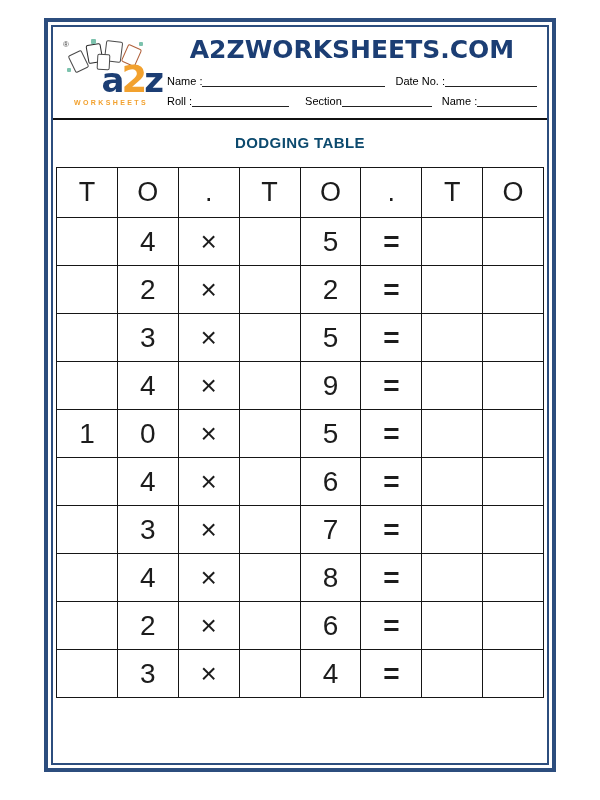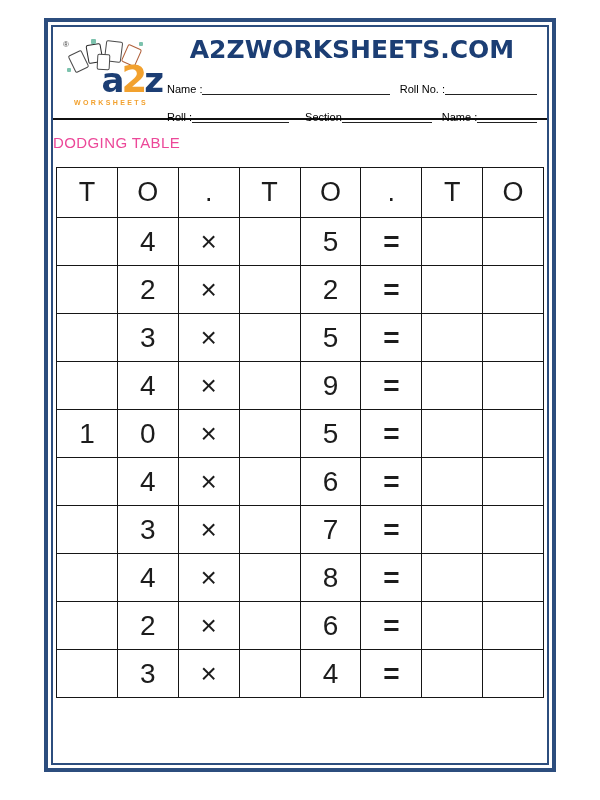--- a/index.html
+++ b/index.html
@@ -47,43 +47,43 @@
     font-family:"DejaVu Sans", sans-serif;font-weight:bold;
     font-size:34px;line-height:1;letter-spacing:-3px;
   }
   .la,.lz{color:var(--navy);}
   .l2{color:var(--orange);font-size:37px;}
   .logo-sub{
     text-align:center;margin-top:1px;
     font-size:7px;font-weight:bold;letter-spacing:2.4px;color:var(--orange);
     white-space:nowrap;
   }
-  .header-right{flex:1;display:flex;flex-direction:column;min-width:0;padding:0 2px 0 6px;gap:8px;}
+  .header-right{flex:1;display:flex;flex-direction:column;min-width:0;padding:0 2px 0 6px;}
   .site-title{
     margin-top:3px;text-align:center;
     font-family:"DejaVu Sans", sans-serif;font-weight:bold;
     font-size:25px;letter-spacing:0px;color:var(--navy);white-space:nowrap;
   }
   .form-row{display:flex;align-items:flex-end;font-size:11px;color:#000;}
   .form-row.r1{margin-top:11px;}
   .form-row.r2{margin-top:8px;}
   .lbl{white-space:nowrap;line-height:12px;}
   .line{display:inline-block;border-bottom:1px solid #222;height:11px;}
   .grow{flex:1;}
   .w92{width:92px;}
   .w97{width:97px;}
   .w90{width:90px;}
   .mr10{margin-right:10px;}
   .mr16{margin-right:16px;}
   
   .separator{height:2px;background:#111;}
   
   .ws-title{
-    font-weight:normal;font-size:15px;letter-spacing:0.4px;
-    margin:14px 0 16px 0;color:#ec4899;
+    text-align:center;font-weight:bold;font-size:15px;letter-spacing:0.4px;
+    margin:14px 0 16px 0;color:#0c4a6e;
   }
   table.dodging{
     width:488px;margin:0 auto;border-collapse:collapse;table-layout:fixed;
   }
   table.dodging th, table.dodging td{
     border:1.5px solid var(--grid);
     text-align:center;vertical-align:middle;
     padding:0;overflow:hidden;
   }
   table.dodging th{
@@ -119,21 +119,21 @@
           </div>
           <div class="logo-text"><span class="la">a</span><span class="l2">2</span><span class="lz">z</span></div>
           <div class="logo-sub">WORKSHEETS</div>
         </div>
 
         <div class="header-right">
           <div class="site-title">A2ZWORKSHEETS.COM</div>
           <div class="form-row r1">
             <span class="lbl">Name :</span>
             <span class="line grow mr10"></span>
-            <span class="lbl">Roll No. :</span>
+            <span class="lbl">Date No. :</span>
             <span class="line w92"></span>
           </div>
           <div class="form-row r2">
             <span class="lbl">Roll :</span>
             <span class="line w97 mr16"></span>
             <span class="lbl">Section</span>
             <span class="line w90 mr10"></span>
             <span class="lbl">Name :</span>
             <span class="line grow"></span>
           </div>

